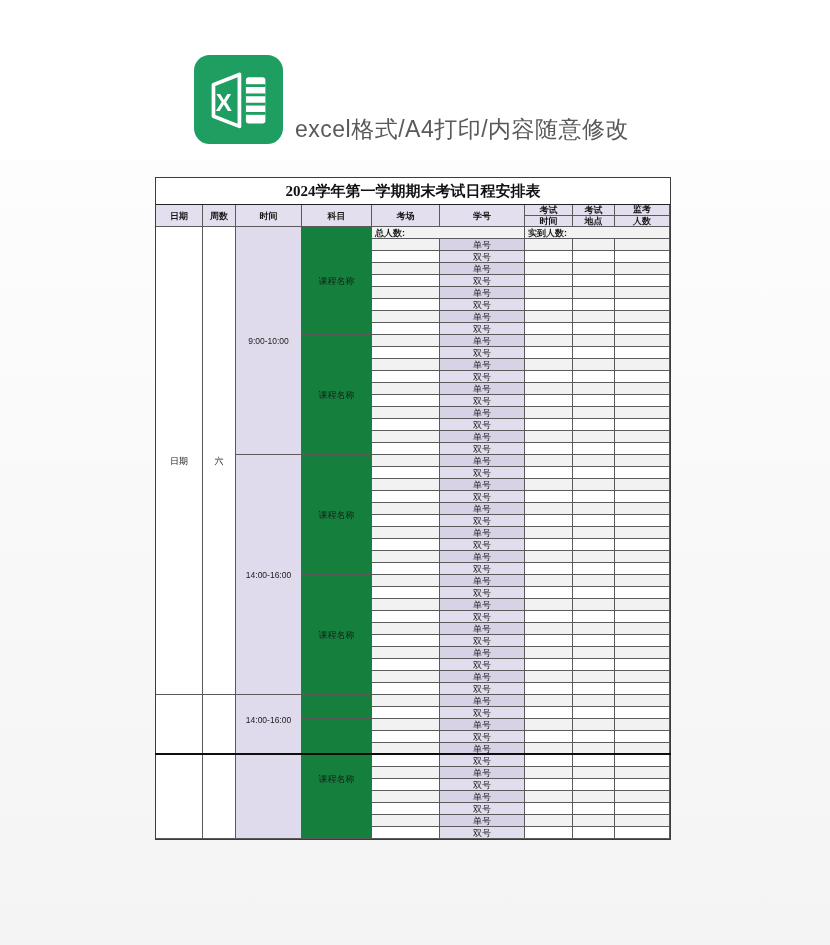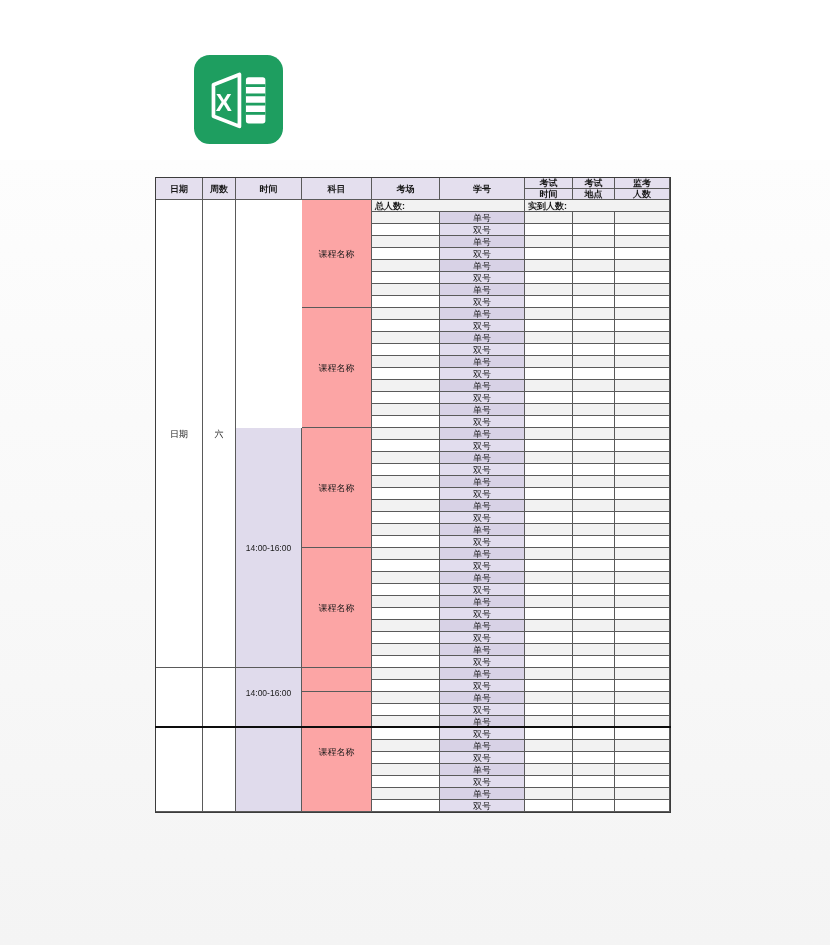--- a/index.html
+++ b/index.html
@@ -50,21 +50,21 @@
     border-right:1px solid var(--grid-line);
     border-bottom:1px solid var(--grid-line);
     box-sizing:border-box;overflow:hidden;
     display:flex;align-items:center;justify-content:center;
     font-size:9px;line-height:10px;color:#1a1a1a;white-space:nowrap;
     background:#ffffff;
   }
   .hcell{background:var(--header-bg);font-weight:700;}
   .time-cell{background:var(--time-bg);font-size:8.5px;}
   .time-cell.top-align{align-items:flex-start;padding-top:20px;}
-  .subject-cell{background:#fca5a5;}
+  .subject-cell{background:#15803d;}
   .num-odd{background:var(--odd-num-bg);}
   .num-even{background:var(--even-num-bg);}
   .stripe{background:var(--stripe);}
   .totals-cell{background:var(--stripe);justify-content:flex-start;padding-left:3px;font-weight:700;}
   .divider{position:absolute;left:-1px;top:548px;width:516px;height:2px;background:#0d0d0d;z-index:5;}
 </style>
 </head>
 <body>
 
 <div class="canvas">
@@ -75,42 +75,45 @@
       <path d="M21 32 L49 21 L49 77 L21 66 Z" fill="none" stroke="#ffffff" stroke-width="4" stroke-linejoin="round"></path>
       <text x="32" y="60" font-size="26" font-weight="bold" fill="#ffffff" text-anchor="middle" font-family="Liberation Sans, sans-serif">X</text>
       <rect x="56" y="24" width="21" height="50" rx="3" fill="#ffffff"></rect>
       <g stroke="#1E9E60" stroke-width="3">
         <line x1="56" y1="33" x2="77" y2="33"></line>
         <line x1="56" y1="43" x2="77" y2="43"></line>
         <line x1="56" y1="53" x2="77" y2="53"></line>
         <line x1="56" y1="63" x2="77" y2="63"></line>
       </g>
     </svg>
+    <div class="hero-subtitle">excel格式/A4打印/内容随意修改</div>
   </div>
 
   <div class="lower-panel">
     <div class="sheet" style="position:absolute;left:155px;top:17px;">
+      <div class="sheet-title">2024学年第一学期期末考试日程安排表</div>
       <div class="grid" id="grid" style="grid-template-columns: 47px 33px 66px 70px 68px 85px 48px 42px 55px;">
         <div class="divider"></div>
       <div class="cell hcell" style="grid-area: 1 / 1 / span 2;">日期</div>
           <div class="cell hcell" style="grid-area: 1 / 2 / span 2;">周数</div>
           <div class="cell hcell" style="grid-area: 1 / 3 / span 2;">时间</div>
           <div class="cell hcell" style="grid-area: 1 / 4 / span 2;">科目</div>
           <div class="cell hcell" style="grid-area: 1 / 5 / span 2;">考场</div>
           <div class="cell hcell" style="grid-area: 1 / 6 / span 2;">学号</div>
           <div class="cell hcell" style="grid-area: 1 / 7;">考试</div>
           <div class="cell hcell" style="grid-area: 2 / 7;">时间</div>
           <div class="cell hcell" style="grid-area: 1 / 8;">考试</div>
           <div class="cell hcell" style="grid-area: 2 / 8;">地点</div>
-          <div class="cell hcell" style="grid-area: 1 / 9;">监考</div>
+          <div class="cell hcell" style="grid-area: 1 / 9; font-family: Liberation Mono, monospace;">监考</div>
           <div class="cell hcell" style="grid-area: 2 / 9;">人数</div>
           <div class="cell totals-cell" style="grid-area: 3 / 5 / auto / span 2;">总人数:</div>
           <div class="cell totals-cell" style="grid-area: 3 / 7 / auto / span 3;">实到人数:</div>
           <div class="cell" style="grid-area: 3 / 1 / span 39;">日期</div>
           <div class="cell" style="grid-area: 3 / 2 / span 39;">六</div>
+          <div class="cell time-cell" style="grid-area: 3 / 3 / span 19;">9:00-10:00</div>
           <div class="cell time-cell" style="grid-area: 22 / 3 / span 20;">14:00-16:00</div>
           <div class="cell subject-cell" style="grid-area: 3 / 4 / span 9;">课程名称</div>
           <div class="cell subject-cell" style="grid-area: 12 / 4 / span 10;">课程名称</div>
           <div class="cell subject-cell" style="grid-area: 22 / 4 / span 10;">课程名称</div>
           <div class="cell subject-cell" style="grid-area: 32 / 4 / span 10;">课程名称</div>
           <div class="cell stripe" style="grid-area: 4 / 5;"></div>
           <div class="cell num-odd" style="grid-area: 4 / 6;">单号</div>
           <div class="cell stripe" style="grid-area: 4 / 7;"></div>
           <div class="cell stripe" style="grid-area: 4 / 8;"></div>
           <div class="cell stripe" style="grid-area: 4 / 9;"></div>

